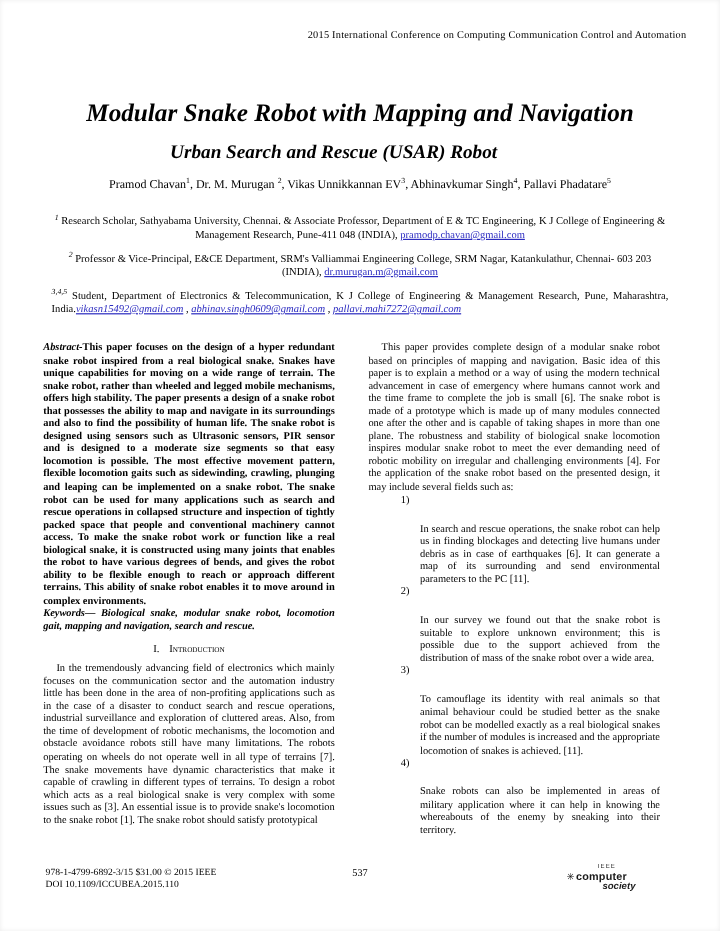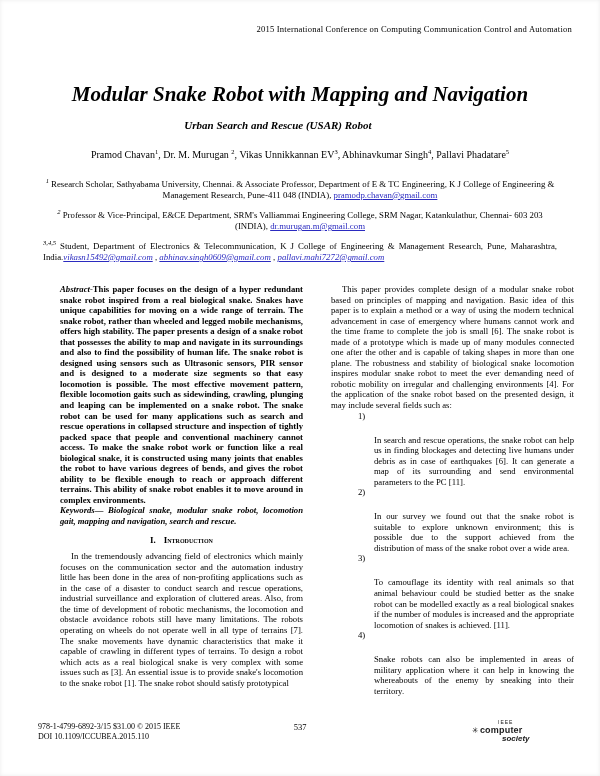--- a/index.html
+++ b/index.html
@@ -19,50 +19,50 @@
   .conf-line{
     position:absolute;top:24px;left:0;width:572px;
     text-align:right;font-size:8.6px;letter-spacing:.2px;
   }
   .paper-title{
     position:absolute;top:82px;left:0;width:600px;
     text-align:center;font-size:21px;font-weight:bold;font-style:italic;
   }
   .paper-subtitle{
     position:absolute;top:119px;left:0;width:556px;
-    text-align:center;font-size:11px;font-weight:bold;font-style:italic;
+    text-align:center;font-size:16px;font-weight:bold;font-style:italic;
   }
   .authors{
     position:absolute;top:149px;left:0;width:600px;
     text-align:center;font-size:10px;
   }
   .authors sup,.affil sup{font-size:6.5px;vertical-align:super;line-height:0;}
   .affils{
     position:absolute;top:179px;left:43px;width:514px;
     font-size:8.8px;line-height:11px;
   }
   .affil{text-align:center;margin-bottom:9px;}
   .affil.justify{text-align:justify;}
   .affil sup{font-style:italic;}
   a.email{color:#2b2bc0;text-decoration:underline;cursor:pointer;}
   a.email.it{font-style:italic;}
   .columns{
-    position:absolute;top:284px;left:60px;width:514px;
+    position:absolute;top:284px;left:36px;width:514px;
     display:flex;gap:28px;
   }
   .col{
     width:252px;
     font-size:8.7px;line-height:10.55px;
     text-align:justify;
   }
   .abstract{font-weight:bold;}
   .abstract .abstract-label{font-style:italic;}
   .keywords{font-weight:bold;font-style:italic;margin-top:10px;}
   .sec-heading{
-    text-align:center;font-size:9px;margin:8px 0 6px 0;font-weight:bold;
+    text-align:center;font-size:9px;margin:8px 0 6px 0;
   }
   .sec-heading .sc{font-variant:small-caps;}
   .hgap{display:inline-block;width:8px;}
   .para{margin:0;}
   .para.indent{text-indent:11px;}
   .li{display:flex;margin:0;}
   .li-num{flex:none;width:16px;margin-left:27px;}
   .li-text{flex:1;text-align:justify;margin-top:24px;}
   .footer-copyright{
     position:absolute;left:38px;top:722px;width:300px;

